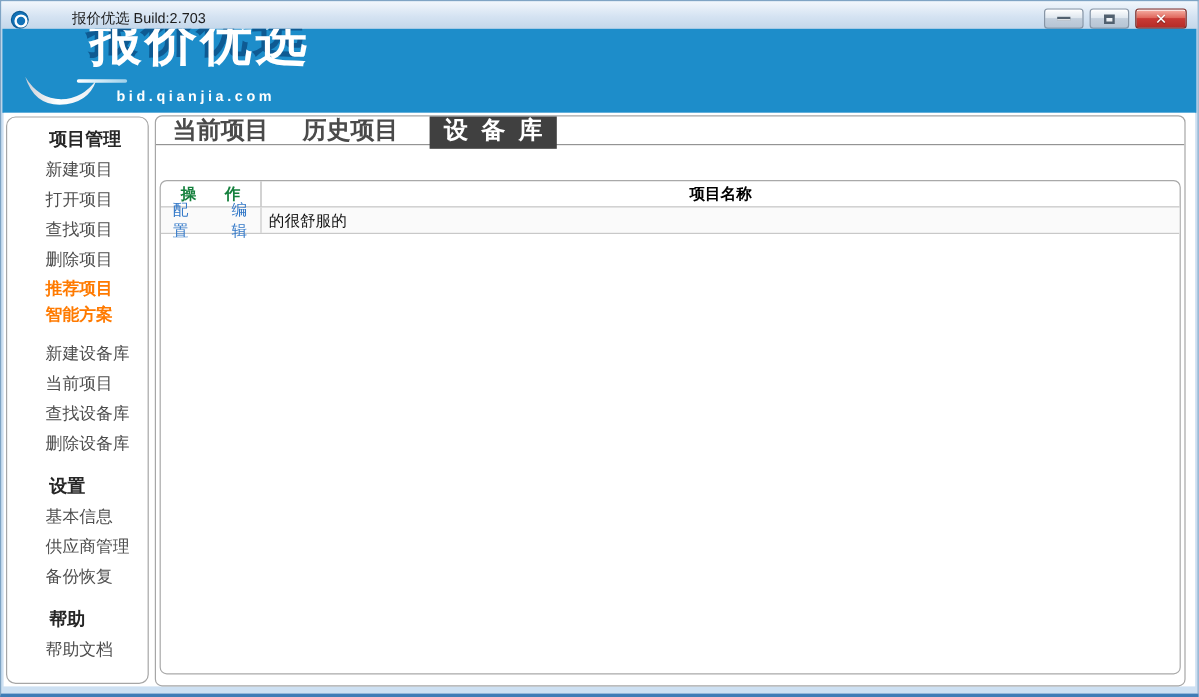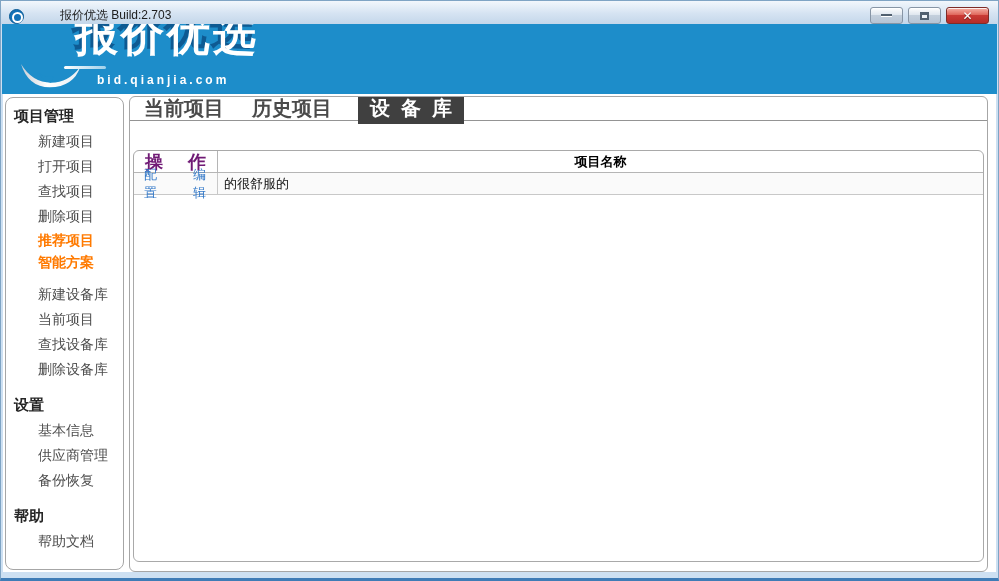--- a/index.html
+++ b/index.html
@@ -68,21 +68,21 @@
 
   
   .content { position:absolute; left:2px; right:2px; top:93px; bottom:6px; background:#fff; }
 
   .sidebar {
     position:absolute; left:2px; top:3px; width:119px; bottom:2px;
     border:1px solid #a6a6a6; border-radius:8px; background:#fff; padding-top:5px;
     overflow:hidden;
   }
   .side-section { margin-bottom:9px; }
-  .side-sec-title { font-size:15px; font-weight:bold; color:#262626; padding:4px 0 4px 8px; }
+  .side-sec-title { font-size:15px; font-weight:bold; color:#262626; padding:4px 0 4px 8px;margin-left:27px; }
   .side-item { font-size:14px; color:#4d4d4d; padding:3px 0 4px 32px; cursor:pointer; white-space:nowrap; }
   .side-item.hl { color:#ff7a00; font-weight:bold; padding-top:2px; padding-bottom:2px; }
 
   .main {
     position:absolute; left:126px; right:8px; top:2px; bottom:0;
     border:1px solid #a6a6a6; border-radius:6px; background:#fff; overflow:hidden;
   }
   .tabs { height:24px; display:flex; align-items:center; gap:28px; padding-left:14px; border-bottom:1px solid #949494; }
   .tab { font-size:20px; font-weight:bold; color:#4a4a4a; cursor:pointer; white-space:nowrap; }
   .tab.active {
@@ -95,21 +95,21 @@
     white-space:nowrap;
   }
 
   .table {
     position:absolute; left:3px; right:3px; top:53px; bottom:9px;
     border:1px solid #a9a9a9; border-radius:6px; overflow:hidden; background:#fff;
   }
   .thead { display:flex; height:22px; align-items:center; border-bottom:1px solid #b5b5b5; }
   .col-op {
     width:84px; flex:0 0 auto; align-self:stretch; display:flex; align-items:center; justify-content:center;
-    border-right:1px solid #b5b5b5; color:#701a75; font-weight:bold; font-size:18px; word-spacing:20px;
+    border-right:1px solid #b5b5b5; color:#15803d; font-weight:bold; font-size:13px; word-spacing:20px;
   }
   .col-name { flex:1; text-align:center; color:#000000; font-weight:bold; font-size:13px; }
   .trow { display:flex; height:22px; align-items:center; background:#fafafa; border-bottom:1px solid #c8c8c8; font-size:13px; }
   .cell-op {
     width:84px; flex:0 0 auto; align-self:stretch; display:flex; align-items:center; gap:25px;
     border-right:1px solid #c8c8c8; padding-left:10px;
   }
   .action-link { color:#3278c8; cursor:pointer; }
   .cell-name { flex:1; padding-left:6px; color:#141414; }
 </style>

